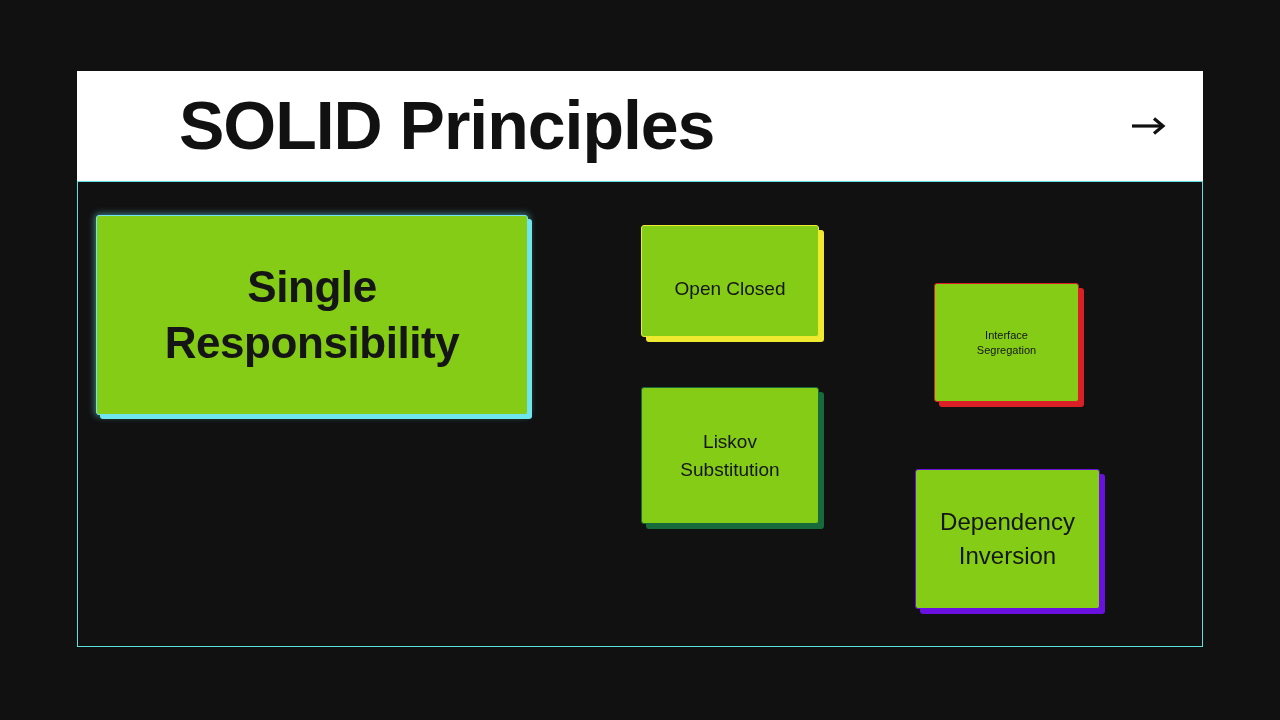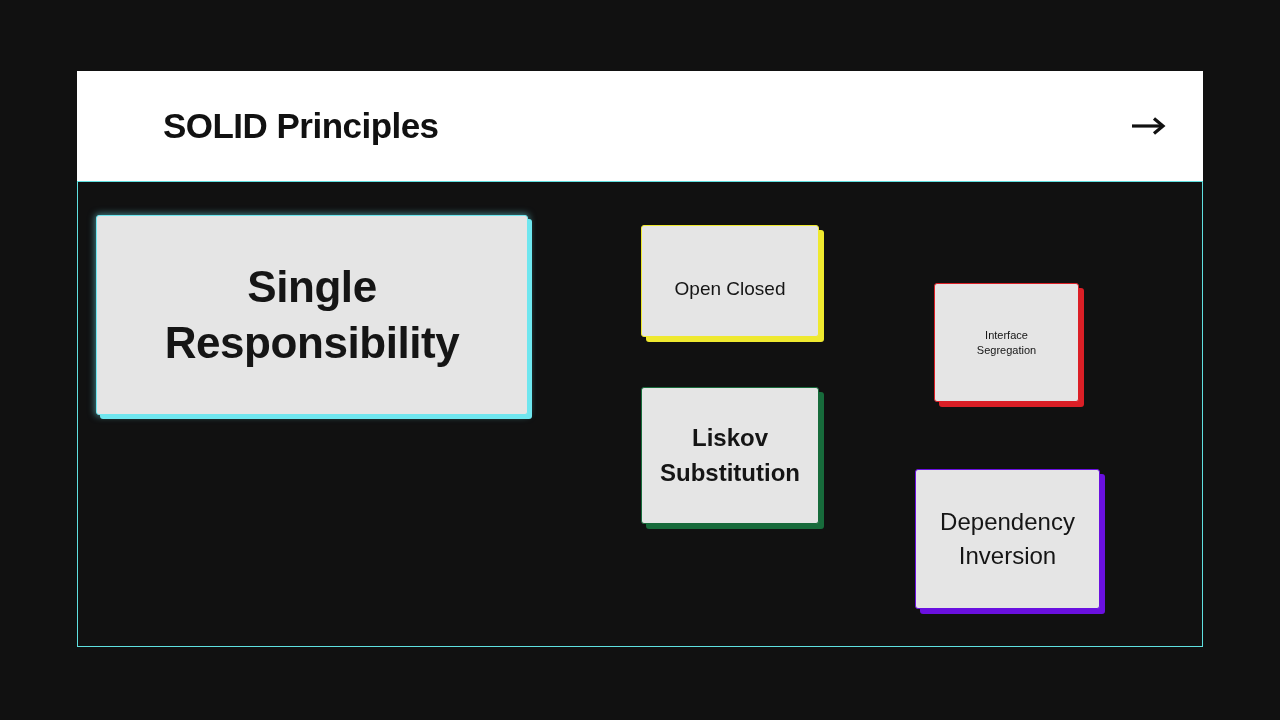--- a/index.html
+++ b/index.html
@@ -32,27 +32,27 @@
     width: 1126px;
     height: 110px;
     background: #ffffff;
     box-sizing: border-box;
     display: flex;
     align-items: center;
     justify-content: space-between;
     padding: 0 30px 0 86px;
   }
   .header-title {
-    font-size: 35px;
+    font-size: 68px;
     font-weight: 700;
     letter-spacing: -0.015em;
     color: #111111;
     line-height: 1;
     white-space: nowrap;
-    margin: 0;
+    margin: 16px;
     transform: translateY(-1px);
   }
   .header-arrow {
     width: 48px;
     height: 48px;
     display: flex;
     align-items: center;
     justify-content: center;
     color: #111111;
     flex: none;
@@ -67,21 +67,21 @@
     width: 1126px;
     height: 466px;
     box-sizing: border-box;
     border: 1.5px solid #5fe0e0;
     background: #111111;
   }
 
   
   .card {
     position: absolute;
-    background: #e5e5e5;
+    background: #84cc16;
     box-sizing: border-box;
     display: flex;
     align-items: center;
     justify-content: center;
     text-align: center;
     color: #151515;
     border-radius: 3px;
   }
   .card-label {
     display: block;
@@ -123,22 +123,22 @@
   
   .card-lsp {
     left: 641px;
     top: 387px;
     width: 178px;
     height: 137px;
     border: 1px solid #176b3b;
     box-shadow: 5px 5px 0 0 #176b3b;
   }
   .card-lsp .card-label {
-    font-size: 24px;
-    font-weight: 700;
+    font-size: 19px;
+    font-weight: 400;
     line-height: 1.45;
   }
 
   
   .card-isp {
     left: 934px;
     top: 283px;
     width: 145px;
     height: 119px;
     border: 1px solid #db1f26;

